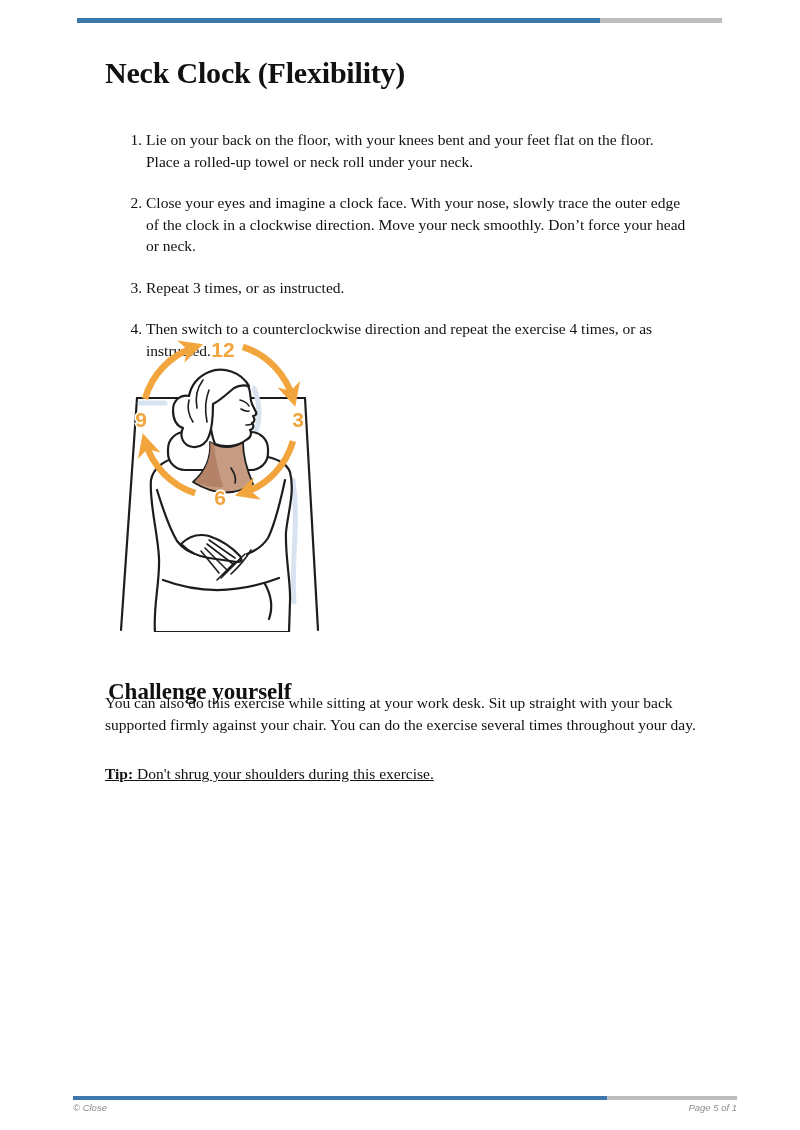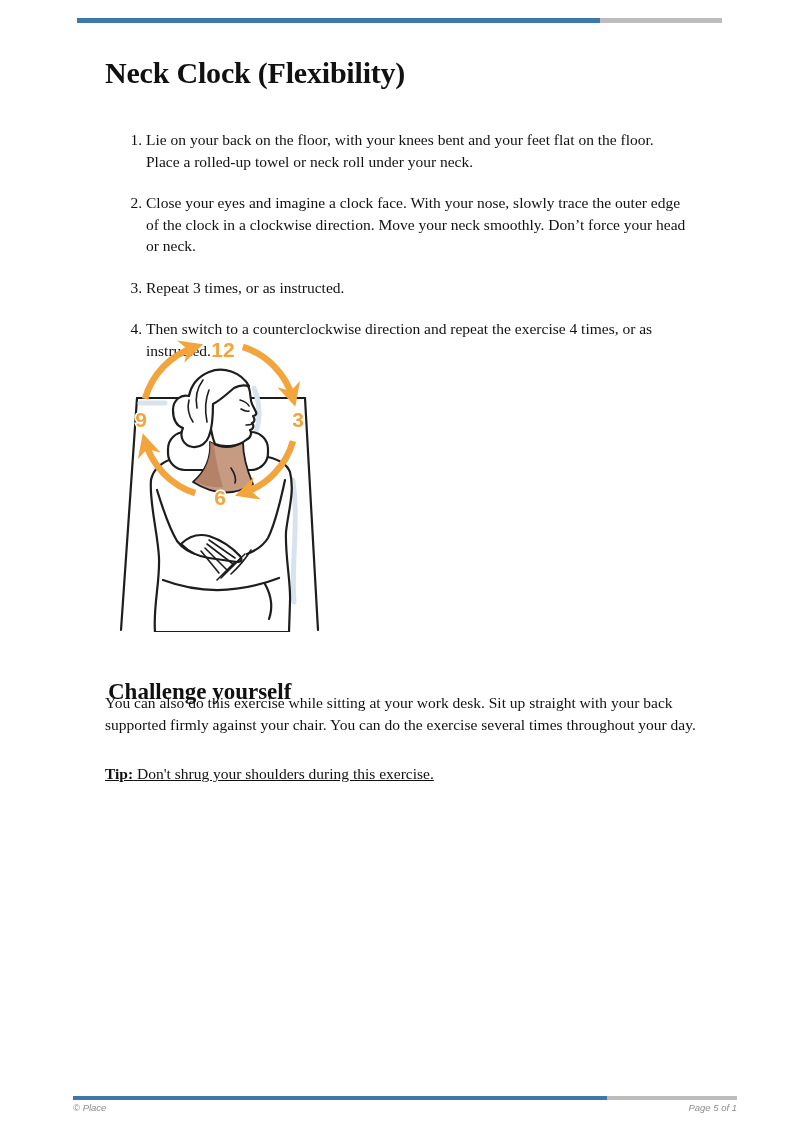--- a/index.html
+++ b/index.html
@@ -204,17 +204,17 @@
   <p class="challenge-body">You can also do this exercise while sitting at your work desk. Sit up straight with your back supported firmly against your chair. You can do the exercise several times throughout your day.</p>
 
   <p class="tip-line"><strong>Tip:</strong> <span>Don't shrug your shoulders during this exercise.</span></p>
 
   <div class="footerbar">
     <div class="blue"></div>
     <div class="gray"></div>
   </div>
 
   <div class="footer-row">
-    <span>© Place</span>
+    <span>© Close</span>
     <span>Page 5 of 1</span>
   </div>
 
 </div>
 
 </body></html>

